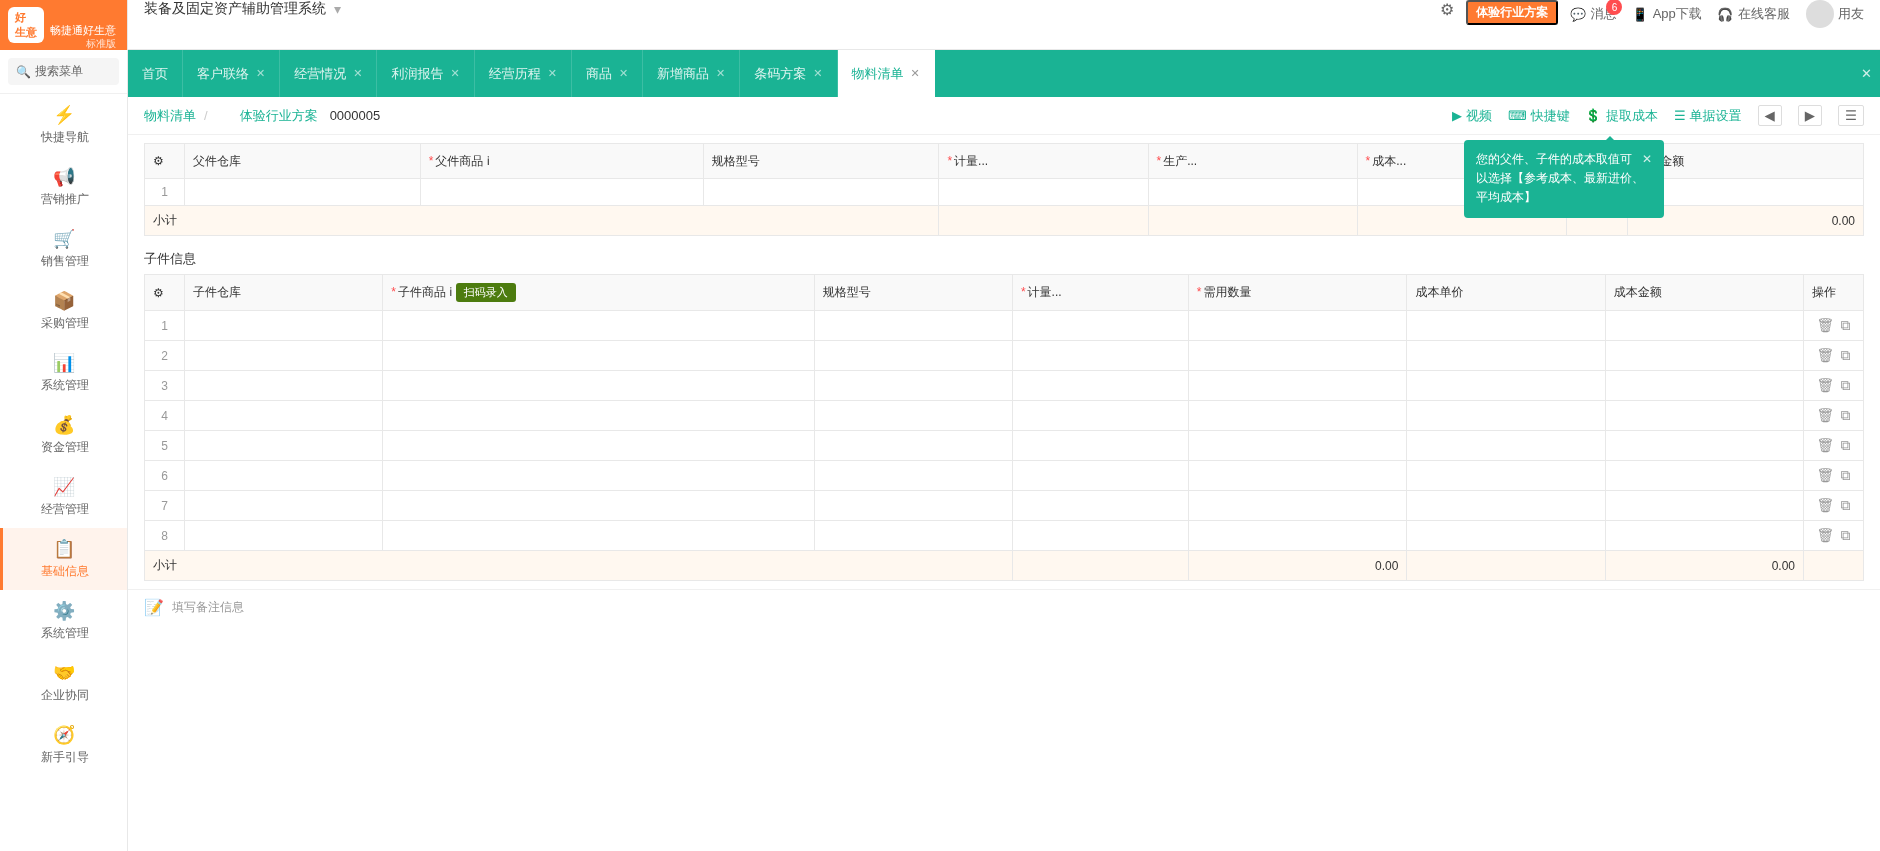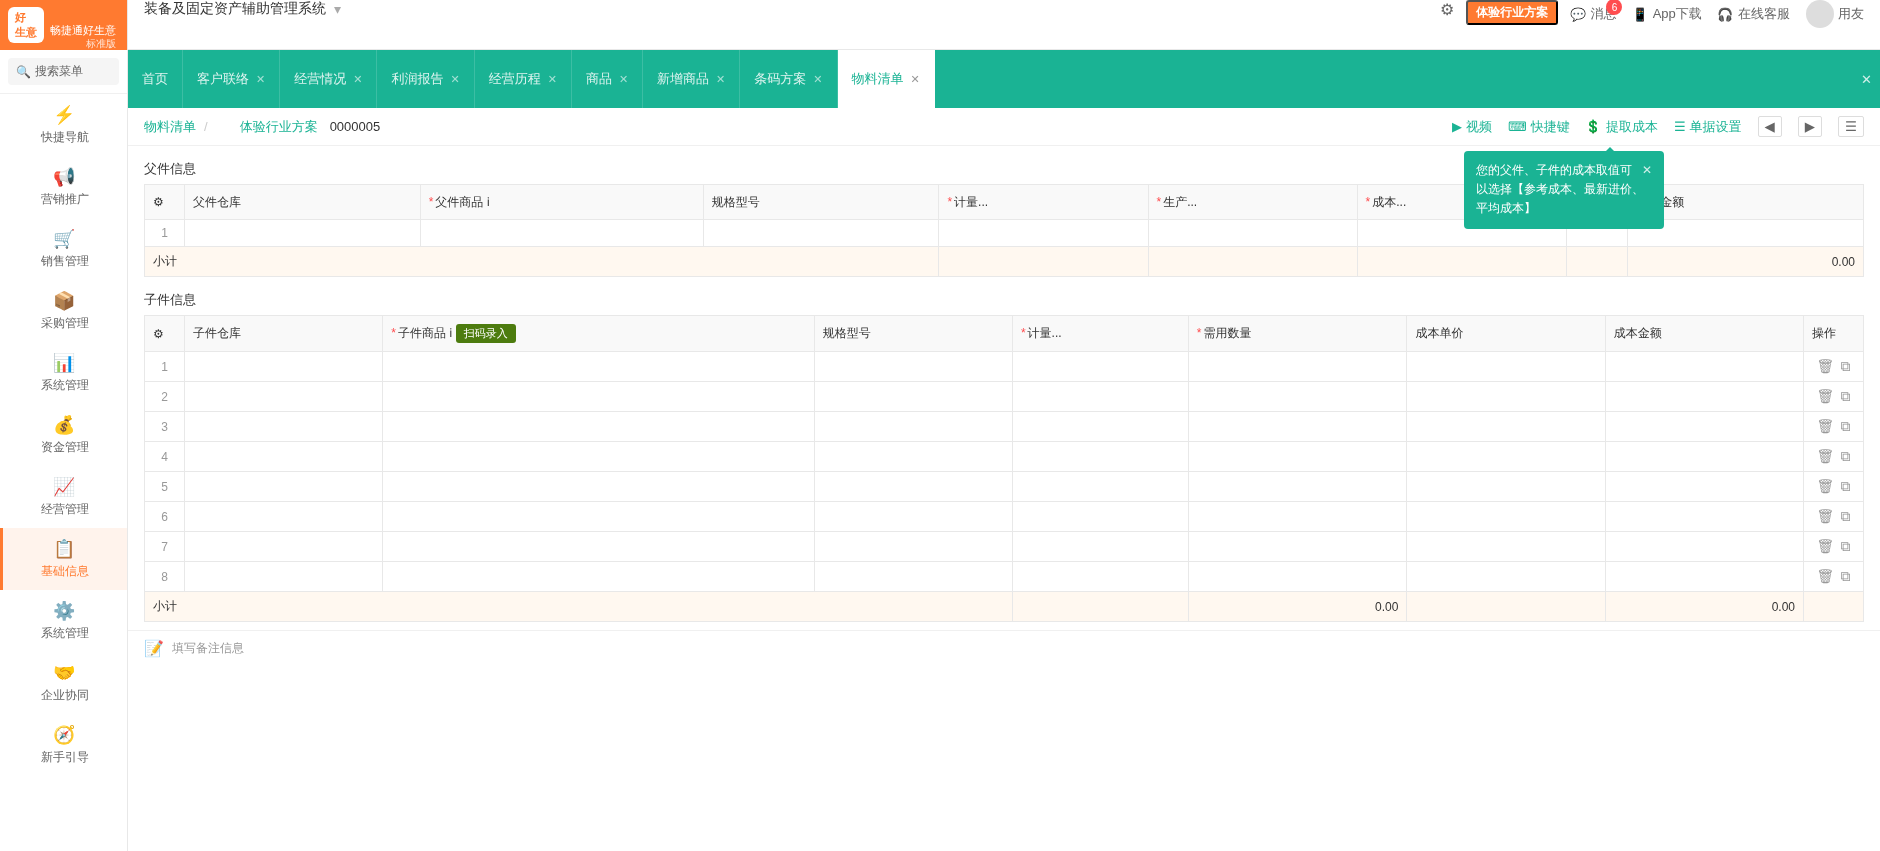--- a/index.html
+++ b/index.html
@@ -25,21 +25,21 @@
     .topbar { background: #fff; height: 50px; display: flex; align-items: flex-start; padding: 0 16px; border-bottom: 1px solid #e8e8e8; gap: 12px; }
     .topbar-title { color: #333; font-size: 14px; font-weight: 500; flex: 1; display: flex; align-items: center; gap: 8px; }
     .topbar-title-tag { background: #ff7a30; color: #fff; padding: 2px 8px; border-radius: 3px; font-size: 12px; cursor: pointer; font-weight: bold; }
     .topbar-settings { color: #666; cursor: pointer; font-size: 16px; }
     .topbar-actions { display: flex; align-items: center; gap: 16px; color: #666; font-size: 13px; }
     .topbar-action { display: flex; align-items: center; gap: 4px; cursor: pointer; position: relative; }
     .topbar-badge { background: #ff4d4f; color: #fff; border-radius: 50%; width: 16px; height: 16px; font-size: 10px; display: flex; align-items: center; justify-content: center; position: absolute; top: -6px; right: -6px; }
     .topbar-avatar { width: 28px; height: 28px; background: #ddd; border-radius: 50%; }
 
     
-    .nav-tabs { background: #1ab394; display: flex; align-items: stretch; overflow-x: auto; height: 58px; }
+    .nav-tabs { background: #1ab394; display: flex; align-items: stretch; overflow-x: auto; height: 47px; }
     .nav-tab { padding: 0 14px; display: flex; align-items: center; gap: 5px; cursor: pointer; color: rgba(255,255,255,0.85); font-size: 13px; white-space: nowrap; border-right: 1px solid rgba(255,255,255,0.15); }
     .nav-tab.active { background: #fff; color: #1ab394; font-weight: 500; }
     .nav-tab-close { font-size: 11px; color: rgba(255,255,255,0.6); cursor: pointer; margin-left: 2px; }
     .nav-tab.active .nav-tab-close { color: #999; }
     .nav-tabs-end { margin-left: auto; display: flex; align-items: center; padding: 0 8px; color: rgba(255,255,255,0.8); cursor: pointer; }
 
     
     .content { flex: 1; background: #fff; overflow: auto; padding: 0; }
 
     
@@ -251,21 +251,20 @@
         </div>
 
         <div class="tooltip-box">
           <span class="tooltip-close">✕</span>
           <span>您的父件、子件的成本取值可以选择【参考成本、最新进价、平均成本】</span>
         </div>
       </div>
     </div>
 
     <div class="section">
-      <div class="section-title">父件信息</div>
       <table class="data-table">
         <thead>
           <tr>
             <th class="th-settings">⚙</th>
             <th>父件仓库</th>
             <th><span class="required-star">*</span>父件商品 ℹ</th>
             <th>规格型号</th>
             <th><span class="required-star">*</span>计量...</th>
             <th><span class="required-star">*</span>生产...</th>
             <th><span class="required-star">*</span>成本...</th>

